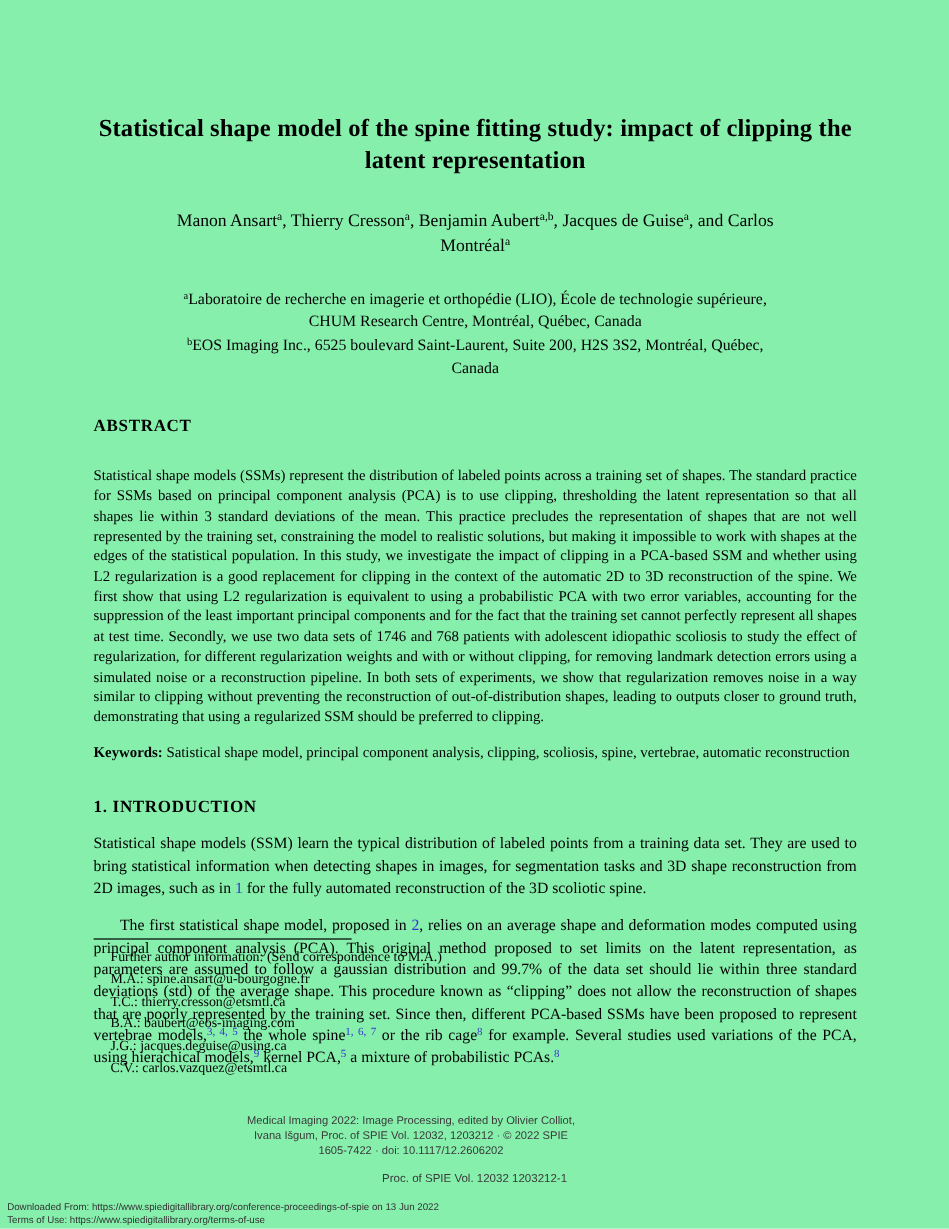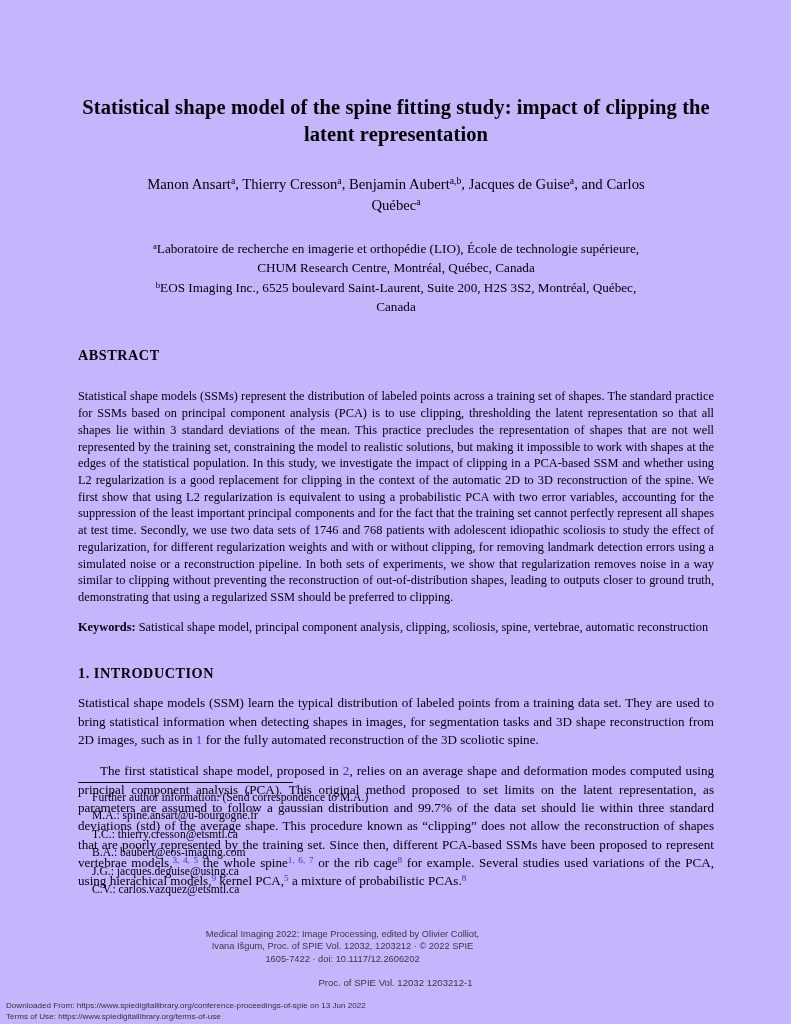--- a/index.html
+++ b/index.html
@@ -4,21 +4,21 @@
 <style>
   html, body {
     margin: 0;
     padding: 0;
     background: #ffffff;
   }
   .page {
     position: relative;
     width: 791px;
     height: 1024px;
-    background: #c4b5fd;
+    background: #86efac;
     font-family: "Liberation Serif", "DejaVu Serif", serif;
     color: #000000;
     overflow: hidden;
     box-sizing: border-box;
   }
   .content {
     position: absolute;
     left: 78px;
     top: 0;
     width: 636px;
@@ -164,21 +164,21 @@
 
 <div class="page">
 
   <div class="content">
 
     <h1 class="title">Statistical shape model of the spine fitting study: impact of clipping the latent representation</h1>
 
     <div class="authors">
       <span>Manon Ansart</span><sup class="aff">a</sup><span>, Thierry Cresson</span><sup class="aff">a</sup><span>, Benjamin Aubert</span><sup class="aff">a,b</sup><span>, Jacques de Guise</span><sup class="aff">a</sup><span>, and Carlos</span>
       <br>
-      <span>Québec</span><sup class="aff">a</sup>
+      <span>Montréal</span><sup class="aff">a</sup>
     </div>
 
     <div class="affiliations">
       <span class="aff-line"><sup class="aff">a</sup><span>Laboratoire de recherche en imagerie et orthopédie (LIO), École de technologie supérieure,</span></span>
       <span class="aff-line">CHUM Research Centre, Montréal, Québec, Canada</span>
       <span class="aff-line"><sup class="aff">b</sup><span>EOS Imaging Inc., 6525 boulevard Saint-Laurent, Suite 200, H2S 3S2, Montréal, Québec,</span></span>
       <span class="aff-line">Canada</span>
     </div>
 
     <div class="sec-head abstract-head">ABSTRACT</div>

